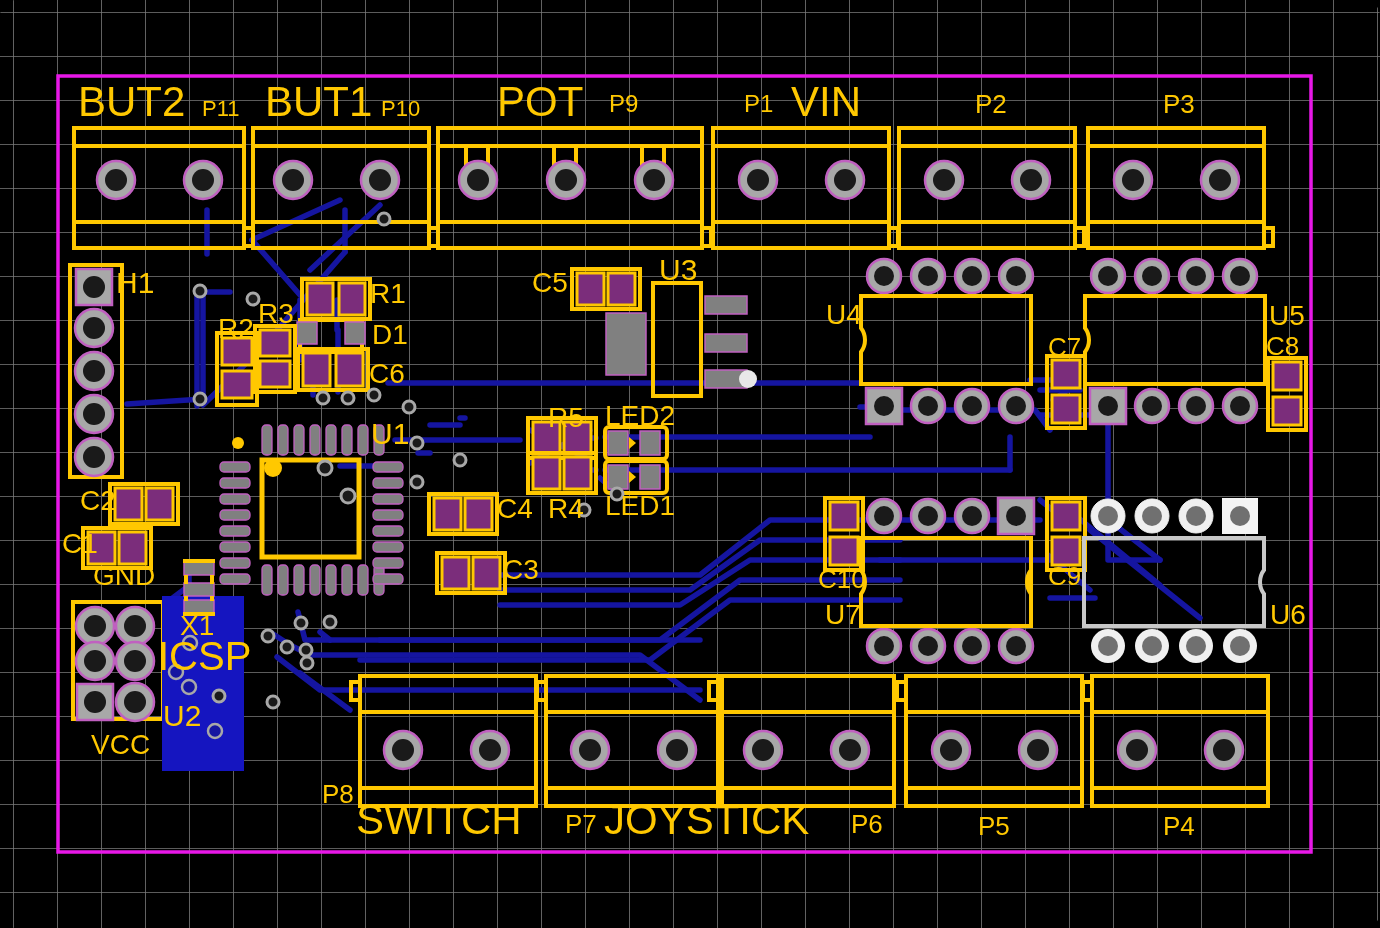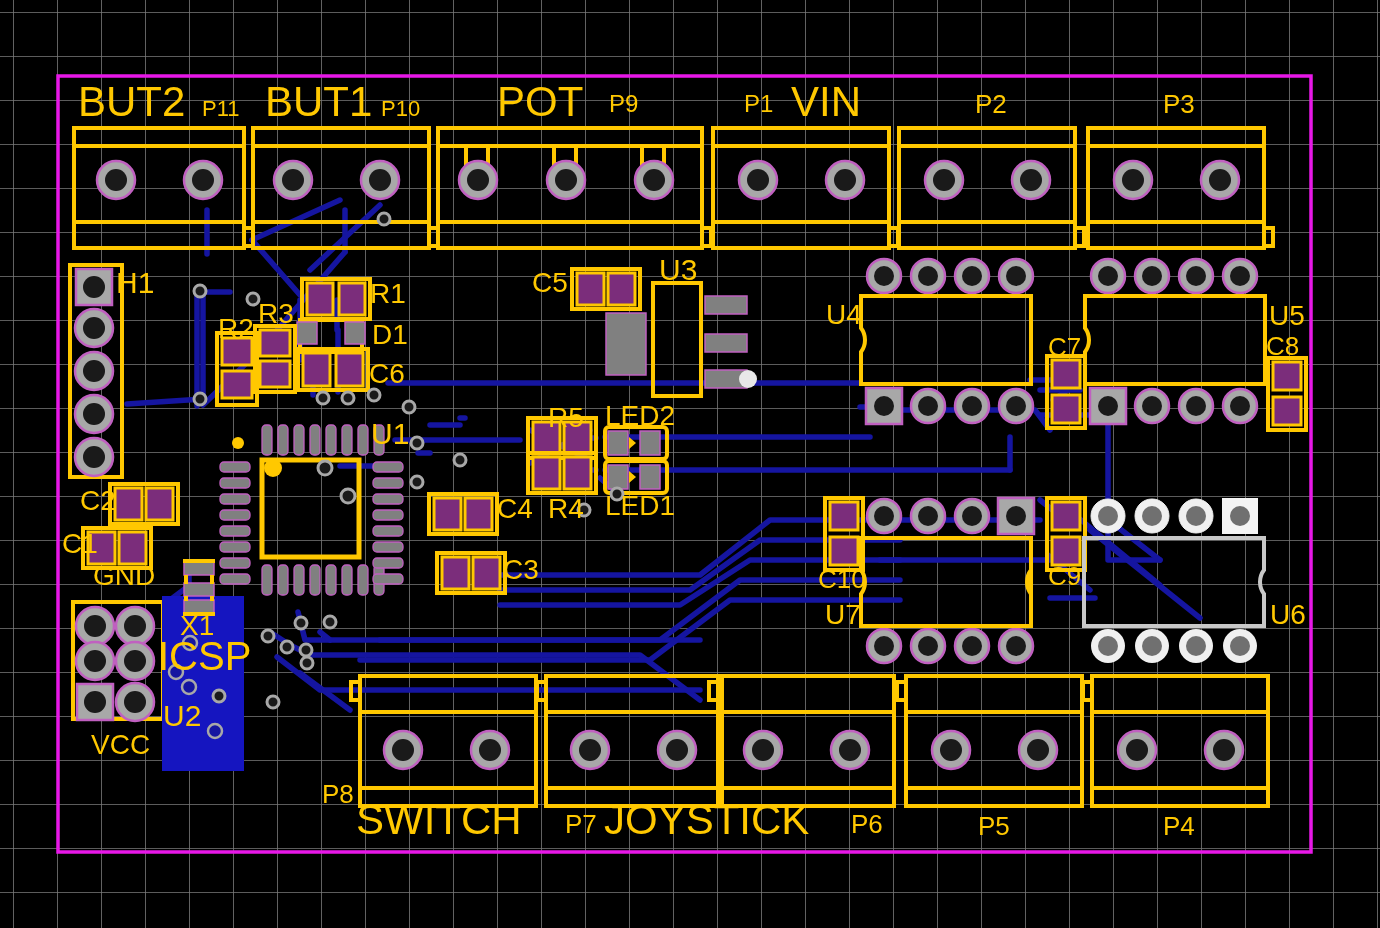--- a/index.html
+++ b/index.html
@@ -1,18 +1,18 @@
 <!DOCTYPE html>
 <html><head>
 <meta charset="utf-8">
 <title>PCB Layout Editor</title>
 <style>
   html,body{margin:0;padding:0;background:#000;}
   body{font-family:"Liberation Sans",sans-serif;}
-  #stage{position:relative;width:1380px;height:928px;background:#000;overflow:hidden;}
+  #stage{position:relative;width:1380px;height:928px;background:#000;overflow:hidden;border-radius:16px;}
   #board-svg{position:absolute;left:0;top:0;}
   .lbl{fill:#FFC800;font-family:"Liberation Sans",sans-serif;dominant-baseline:middle;}
 </style>
 </head>
 <body>
 
 <div id="stage">
   <svg id="board-svg" width="1380" height="928">
     <defs>
       <pattern id="grid44" width="44" height="44" patternUnits="userSpaceOnUse" x="13" y="12">

